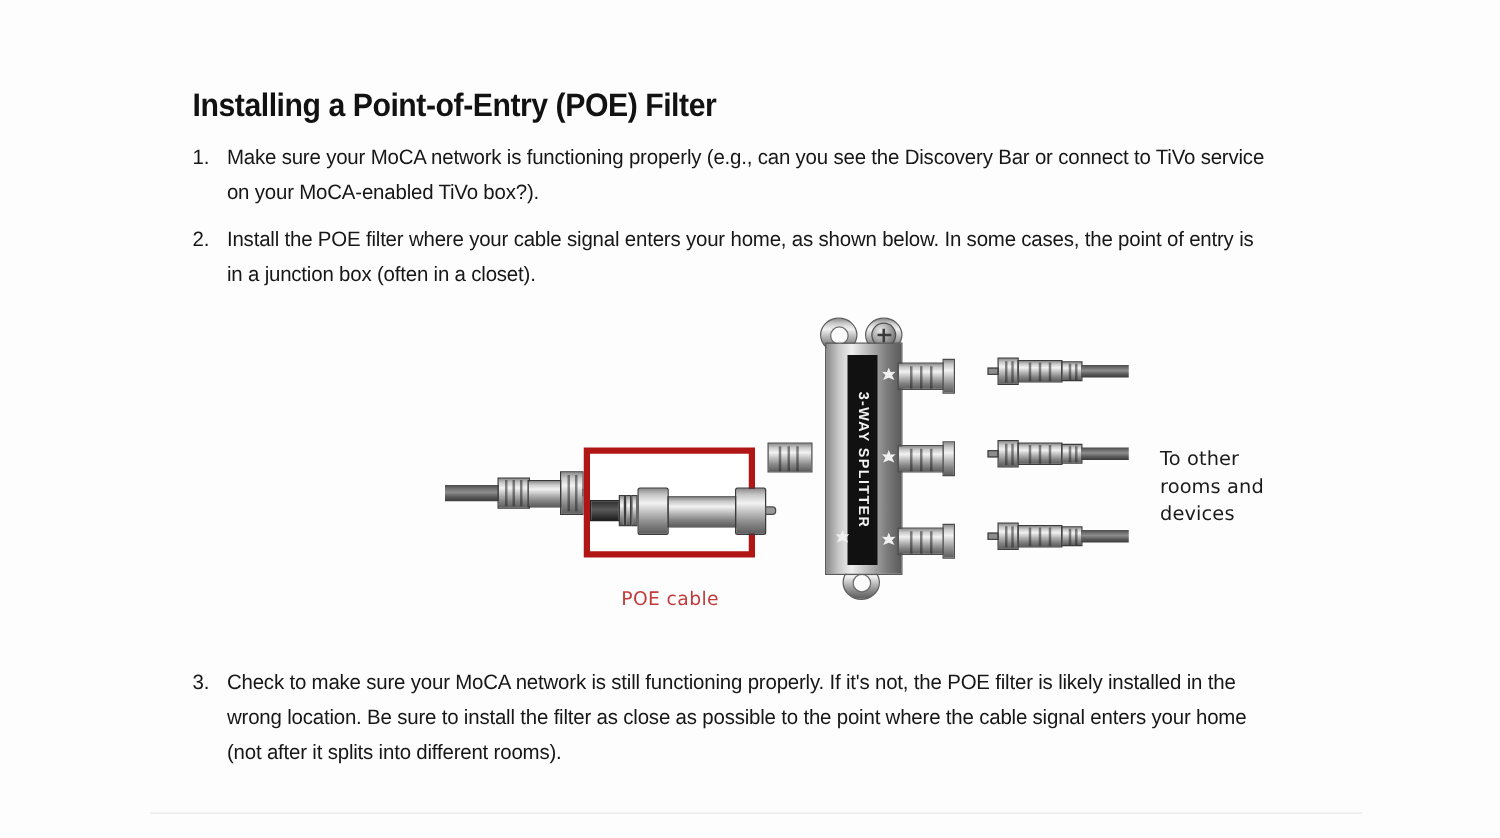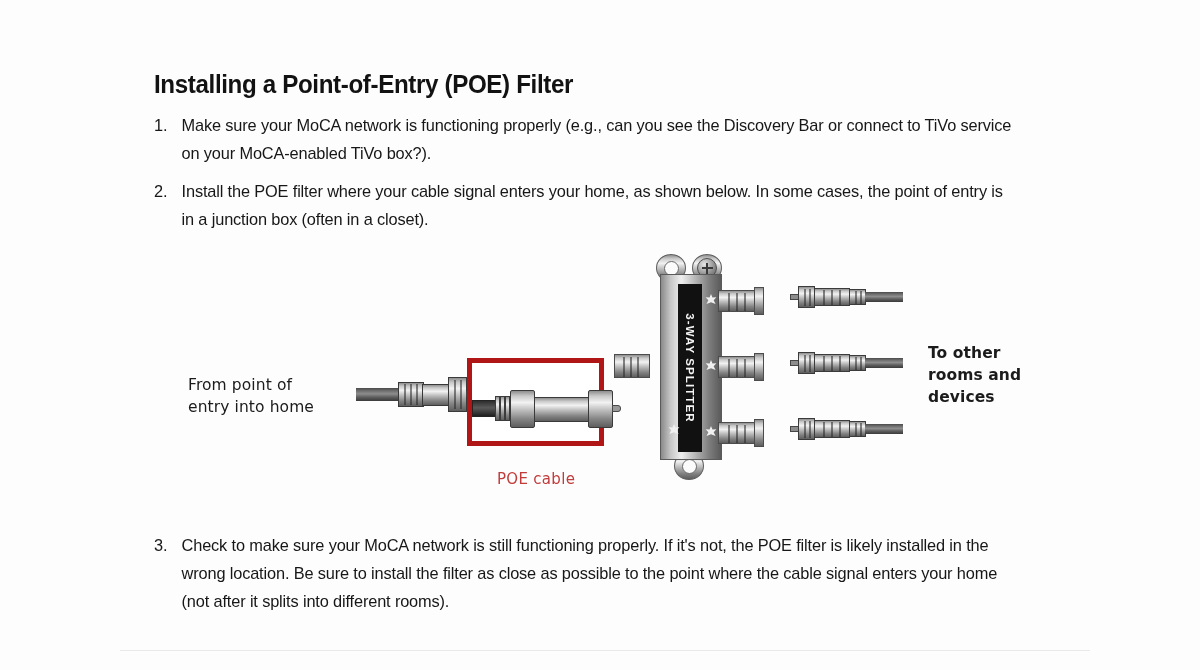--- a/index.html
+++ b/index.html
@@ -84,21 +84,21 @@
   .dg-label {
     position: absolute;
     font-family: "DejaVu Sans", sans-serif;
     font-size: 15.5px;
     line-height: 22px;
     color: #1b1b1b;
     letter-spacing: 0.1px;
     white-space: pre-line;
   }
   #label-from  { left: 188px; top: 138px; }
-  #label-to    { left: 928px; top: 106px; font-weight: bold; }
+  #label-to    { left: 928px; top: 120px; }
   #label-poe {
     left: 497px;
     top: 232px;
     color: #c23b3b;
     font-size: 15px;
     letter-spacing: 0.3px;
   }
 
   
   .red-box {
@@ -328,22 +328,20 @@
 
     <div class="step">
       <span class="step-num">2.</span>
       <span class="step-text">Install the POE filter where your cable signal enters your home, as shown below. In some cases, the point of entry is in a junction box (often in a closet).</span>
     </div>
 
   </div>
 
   <div class="diagram">
 
-    <div class="dg-label" id="label-from">From point of
-entry into home</div>
 
     <div class="dg-label" id="label-to">To other
 rooms and
 devices</div>
 
     <div class="dg-label" id="label-poe">POE cable</div>
 
     <div class="in-cable dark-cable"></div>
     <div class="in-boot metal-h">
       <div class="rib" style="left:5px;  top:1px; height:21px;"></div>

